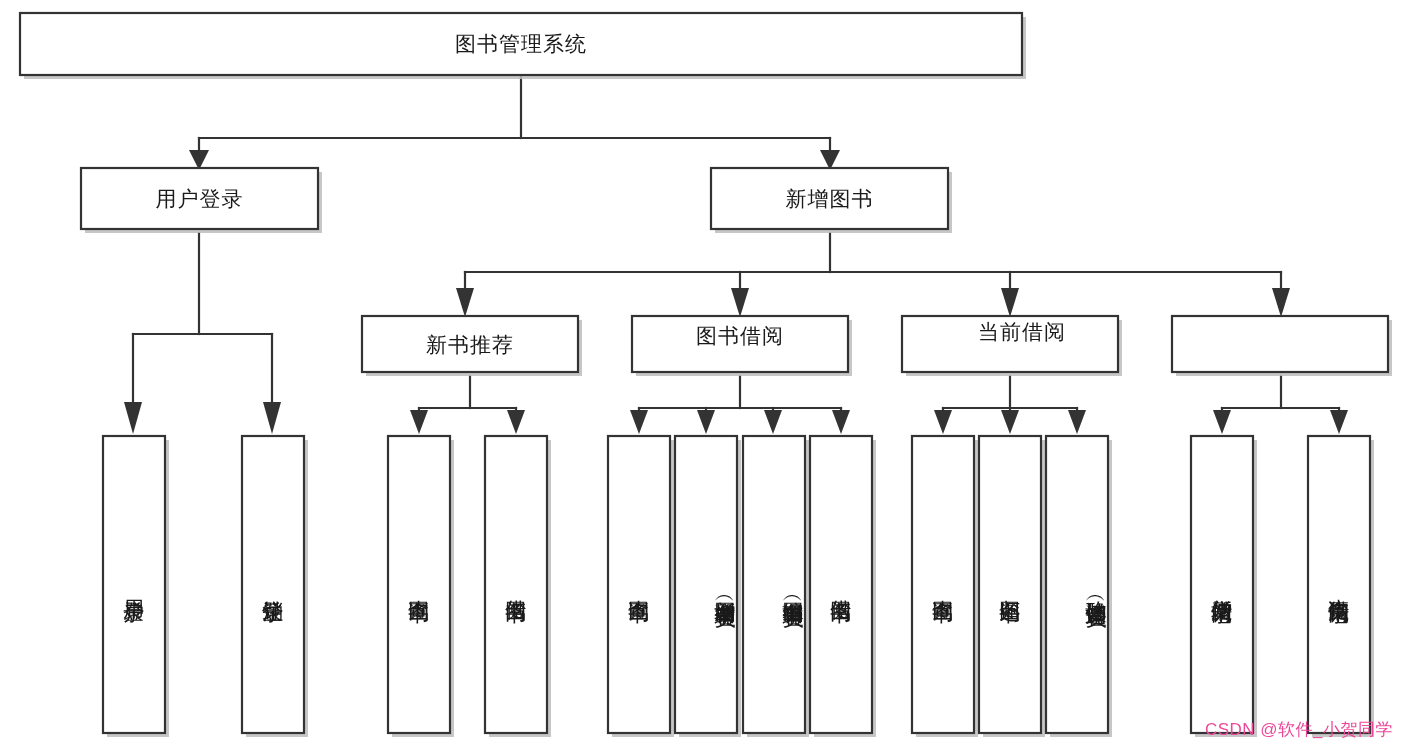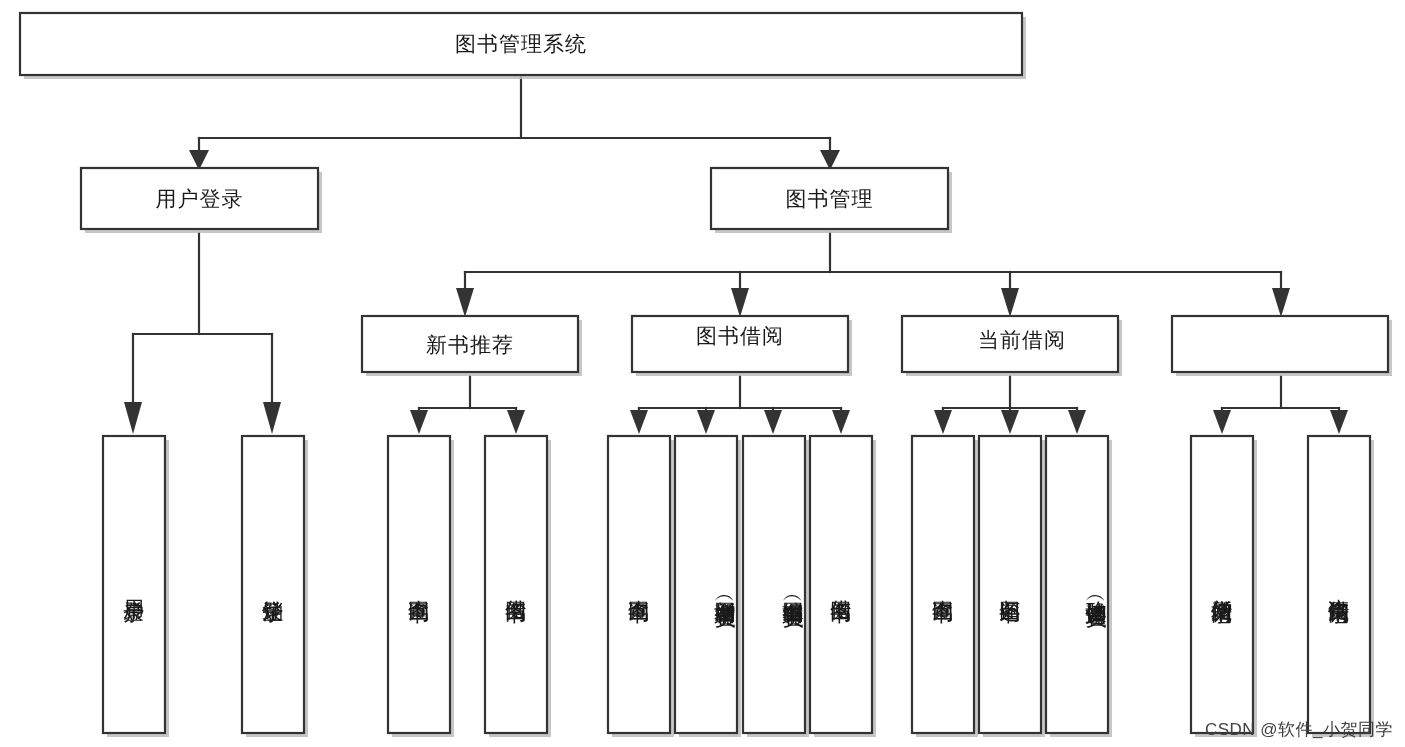--- a/index.html
+++ b/index.html
@@ -70,21 +70,21 @@
     color: #1a1a1a;
     letter-spacing: 1px;
     white-space: nowrap;
     pointer-events: none;
   }
   #watermark {
     position: absolute;
     right: 12px;
     bottom: 6px;
     font-size: 17px;
-    color: #404040;
+    color: #ec4899;
     letter-spacing: 0.5px;
     font-family: "Liberation Sans", "DejaVu Sans", sans-serif;
     user-select: none;
   }
 </style>
 </head>
 <body>
 
 <div id="diagram-root">
 
@@ -212,25 +212,25 @@
       <rect class="node-box" x="1191" y="436" width="62" height="297"></rect>
 
       <rect class="node-shadow" x="1312" y="440" width="62" height="297"></rect>
       <rect class="node-box" x="1308" y="436" width="62" height="297"></rect>
     </g>
   </svg>
 
   <div class="hlabel-wrap" style="left:20px; top:13px; width:1002px; height:62px;">图书管理系统</div>
 
   <div class="hlabel-wrap" style="left:81px; top:168px; width:237px; height:61px;">用户登录</div>
-  <div class="hlabel-wrap" style="left:711px; top:168px; width:237px; height:61px;">图书管理</div>
+  <div class="hlabel-wrap" style="left:711px; top:168px; width:237px; height:61px;">新增图书</div>
 
   <div class="hlabel-wrap" style="left:362px; top:316px; width:216px; height:58px;">新书推荐</div>
   <div class="hlabel-wrap" style="left:632px; top:316px; width:216px; height:40px;">图书借阅</div>
-  <div class="hlabel-wrap" style="left:902px; top:312px; width:240px; height:56px;">当前借阅</div>
+  <div class="hlabel-wrap" style="left:902px; top:304px; width:240px; height:56px;">当前借阅</div>
 
   <div class="vlabel-wrap" style="left:103px; top:436px; width:62px; height:297px;">用户登录</div>
   <div class="vlabel-wrap" style="left:242px; top:436px; width:62px; height:297px;">注销登录</div>
 
   <div class="vlabel-wrap" style="left:388px; top:436px; width:62px; height:297px;">查询图书</div>
   <div class="vlabel-wrap" style="left:485px; top:436px; width:62px; height:297px;">借阅图书</div>
 
   <div class="vlabel-wrap" style="left:608px; top:436px; width:62px; height:297px;">查询图书</div>
   <div class="vlabel-wrap" style="left:675px; top:436px; width:62px; height:297px; align-items:flex-start; padding-top:8px; box-sizing:border-box;">新增图书（管理员）</div>
   <div class="vlabel-wrap" style="left:743px; top:436px; width:62px; height:297px; align-items:flex-start; padding-top:8px; box-sizing:border-box;">编辑图书（管理员）</div>

